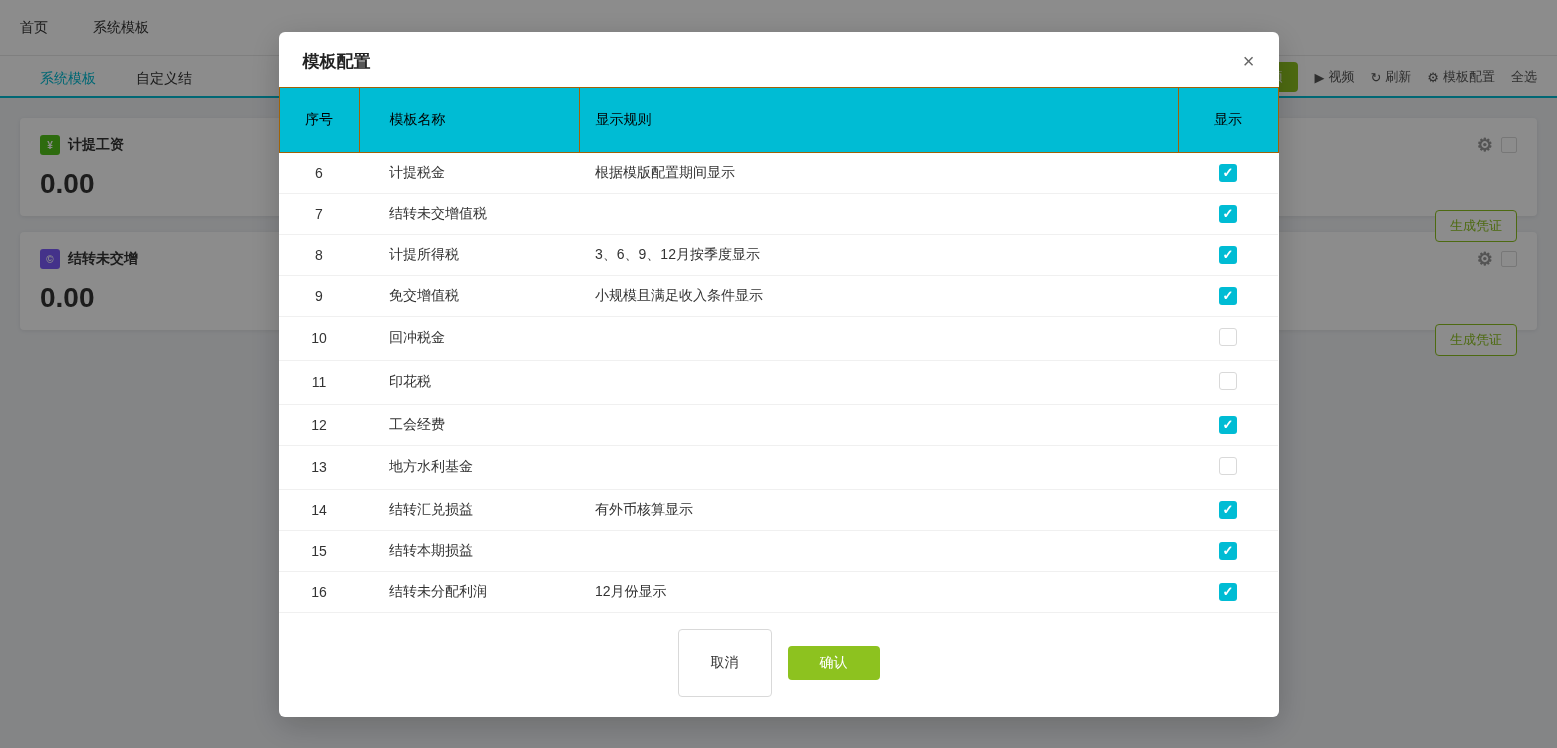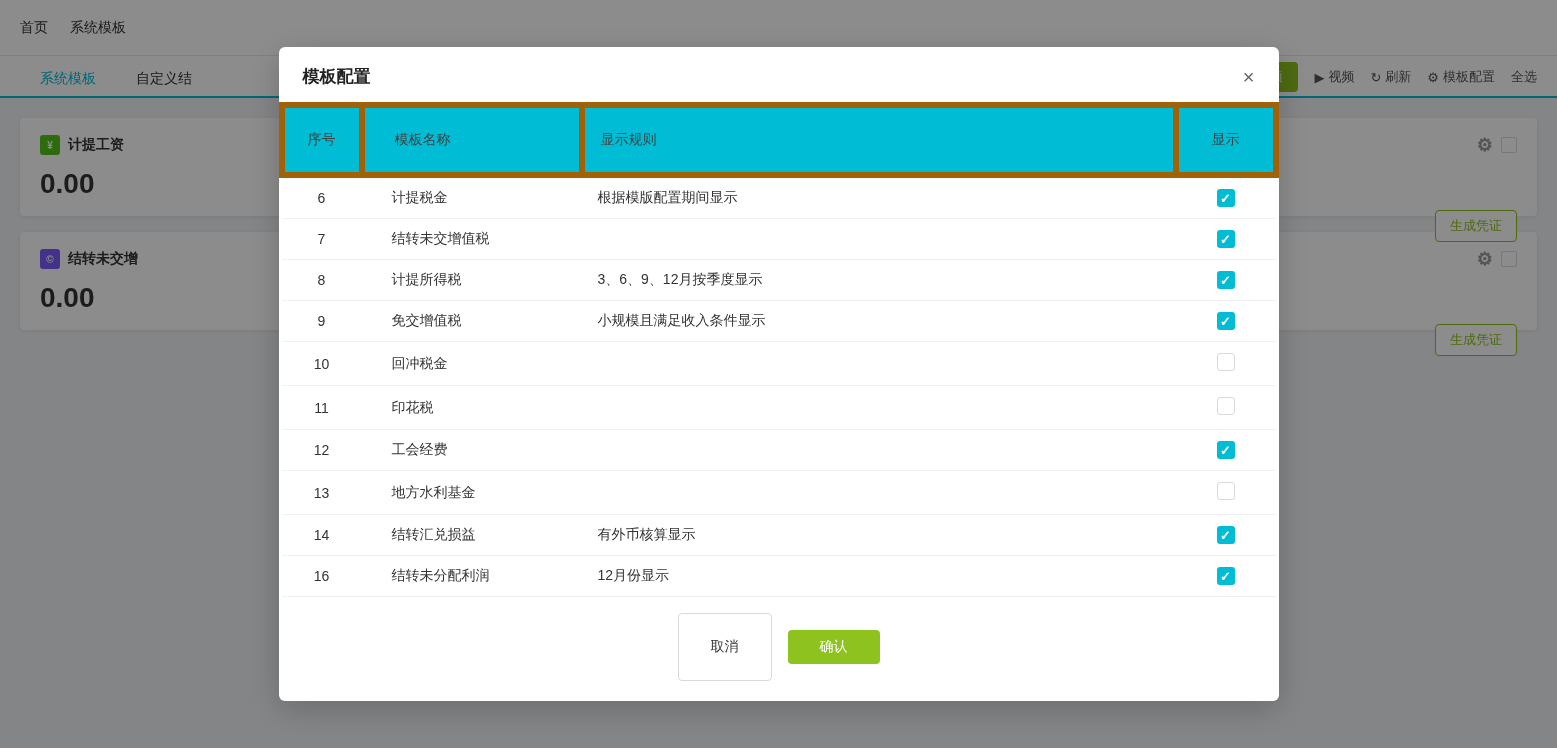--- a/index.html
+++ b/index.html
@@ -23,21 +23,21 @@
 
     
     .top-nav {
       position: absolute;
       top: 0; left: 0; right: 0;
       height: 56px;
       background: #fff;
       display: flex;
       align-items: center;
       padding: 0 20px;
-      gap: 22px;
+      gap: 45px;
       border-bottom: 1px solid #e8e8e8;
       z-index: 1;
     }
     .nav-item {
       font-size: 14px;
       color: #333;
       cursor: pointer;
     }
 
     
@@ -201,26 +201,26 @@
     }
 
     
     .dialog-table {
       width: 100%;
       border-collapse: collapse;
       flex: 1;
     }
     .dialog-table thead th {
       background: #00bcd4;
-      color: #404040;
+      color: #000000;
       padding: 23px 16px;
       font-size: 14px;
       font-weight: normal;
       text-align: center;
-      border: 6px solid #a16207;
+      border: 1px solid #a16207;
     }
     .dialog-table tbody tr {
       border-bottom: 1px solid #f0f0f0;
     }
     .dialog-table tbody td {
       padding: 11px 16px;
       font-size: 14px;
       color: #333;
       text-align: center;
       border-bottom: 1px solid #f0f0f0;
@@ -431,20 +431,26 @@
               <td class="rule-cell"></td>
               <td style="text-align: center;"><span class="cb-unchecked"></span></td>
             </tr>
             <tr>
               <td>14</td>
               <td class="name-cell">结转汇兑损益</td>
               <td class="rule-cell">有外币核算显示</td>
               <td style="text-align: center;"><span class="cb-checked"></span></td>
             </tr>
             <tr>
+              <td>15</td>
+              <td class="name-cell">结转本期损益</td>
+              <td class="rule-cell"></td>
+              <td style="text-align: center;"><span class="cb-checked"></span></td>
+            </tr>
+            <tr>
               <td>16</td>
               <td class="name-cell">结转未分配利润</td>
               <td class="rule-cell">12月份显示</td>
               <td style="text-align: center;"><span class="cb-checked"></span></td>
             </tr>
           </tbody>
       </table>
     </div>
 
     <div class="dialog-footer">

